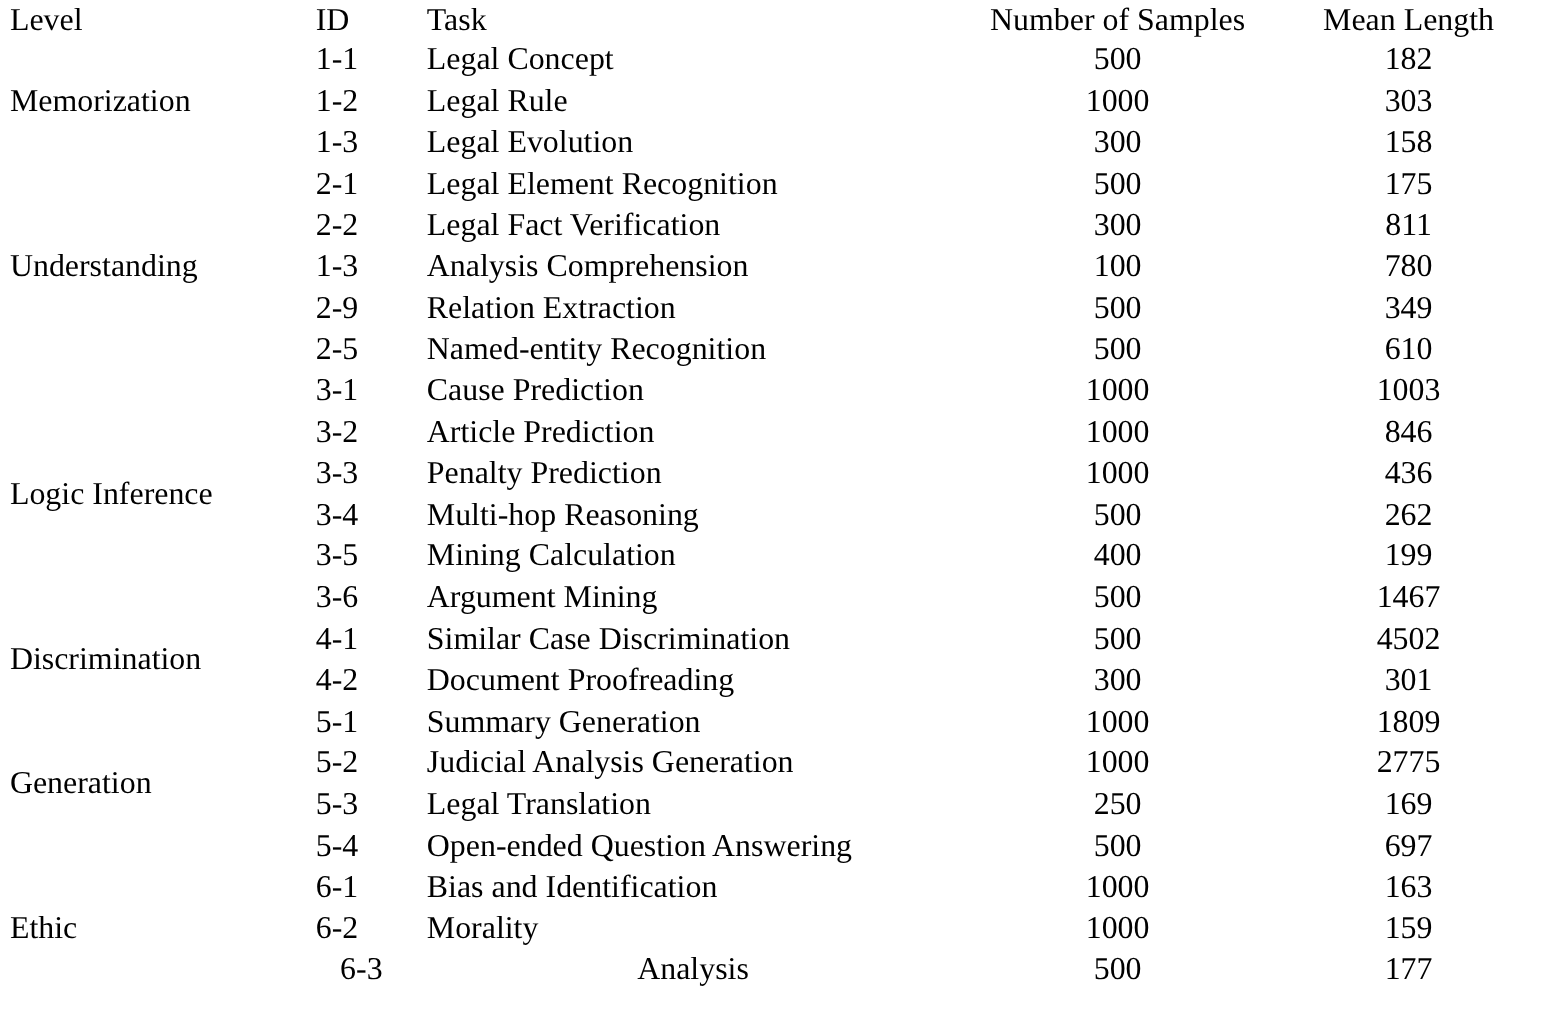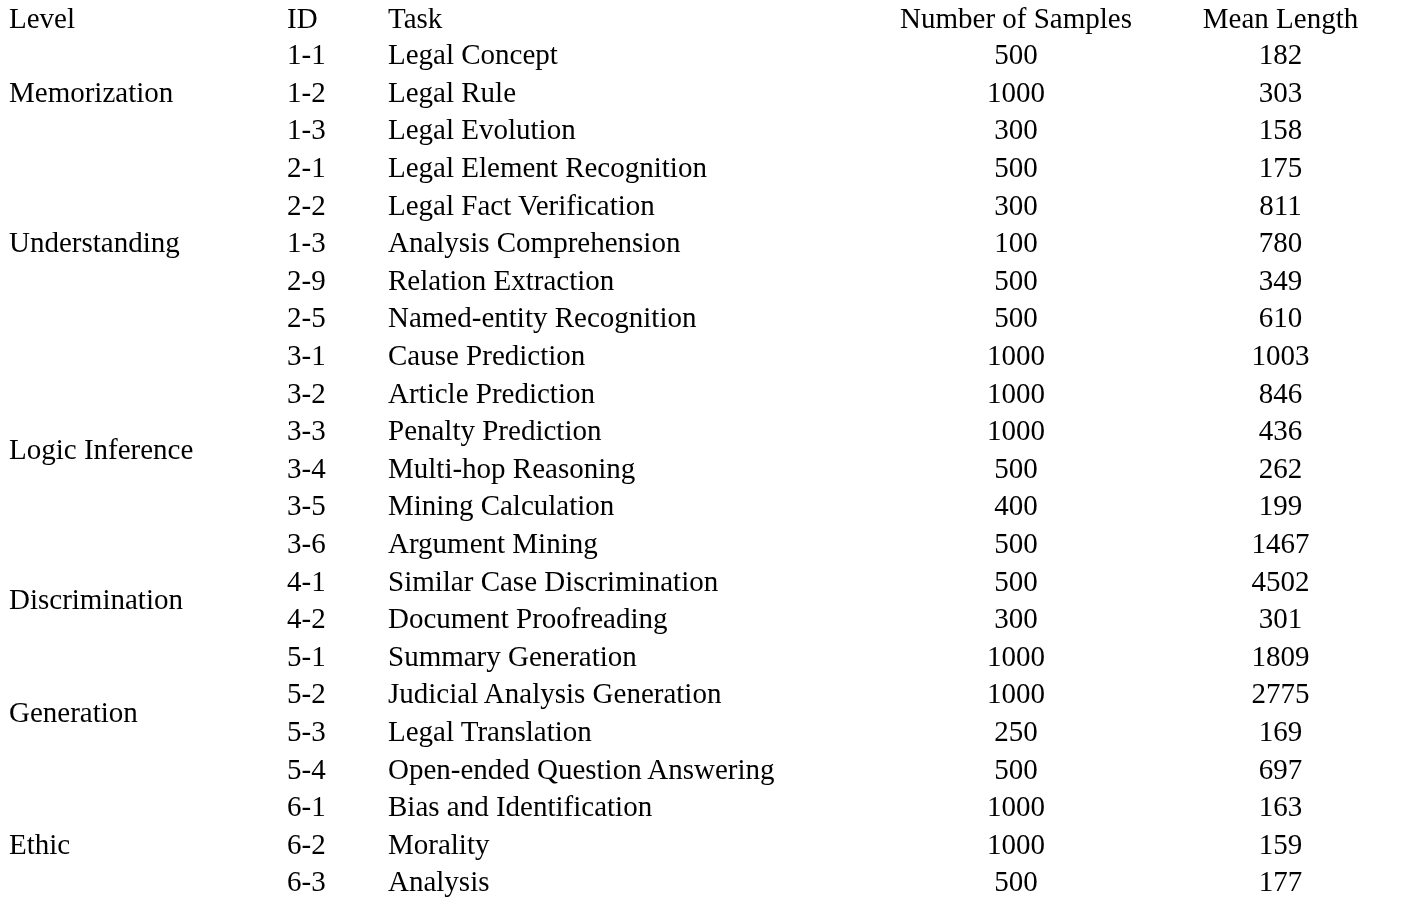--- a/index.html
+++ b/index.html
@@ -56,21 +56,21 @@
 
   
   .toprule > th,
   .toprule > td { border-top: 2.4px solid #000; }
 
   .midrule > th,
   .midrule > td { border-bottom: 2.2px solid #000; }
 
   .blockrule > td { border-top: 2.0px solid #000; }
 
-  .bottomrule > td { border-bottom: 2.4px solid #000; }
+  .bottomrule > td { border-bottom: 2.4px solid #000; text-align: center; }
 
   thead tr.header-row th { height: 36px; }
 
   
   td.level-cell {
     vertical-align: middle;
   }
 </style>
 </head>
 <body>

